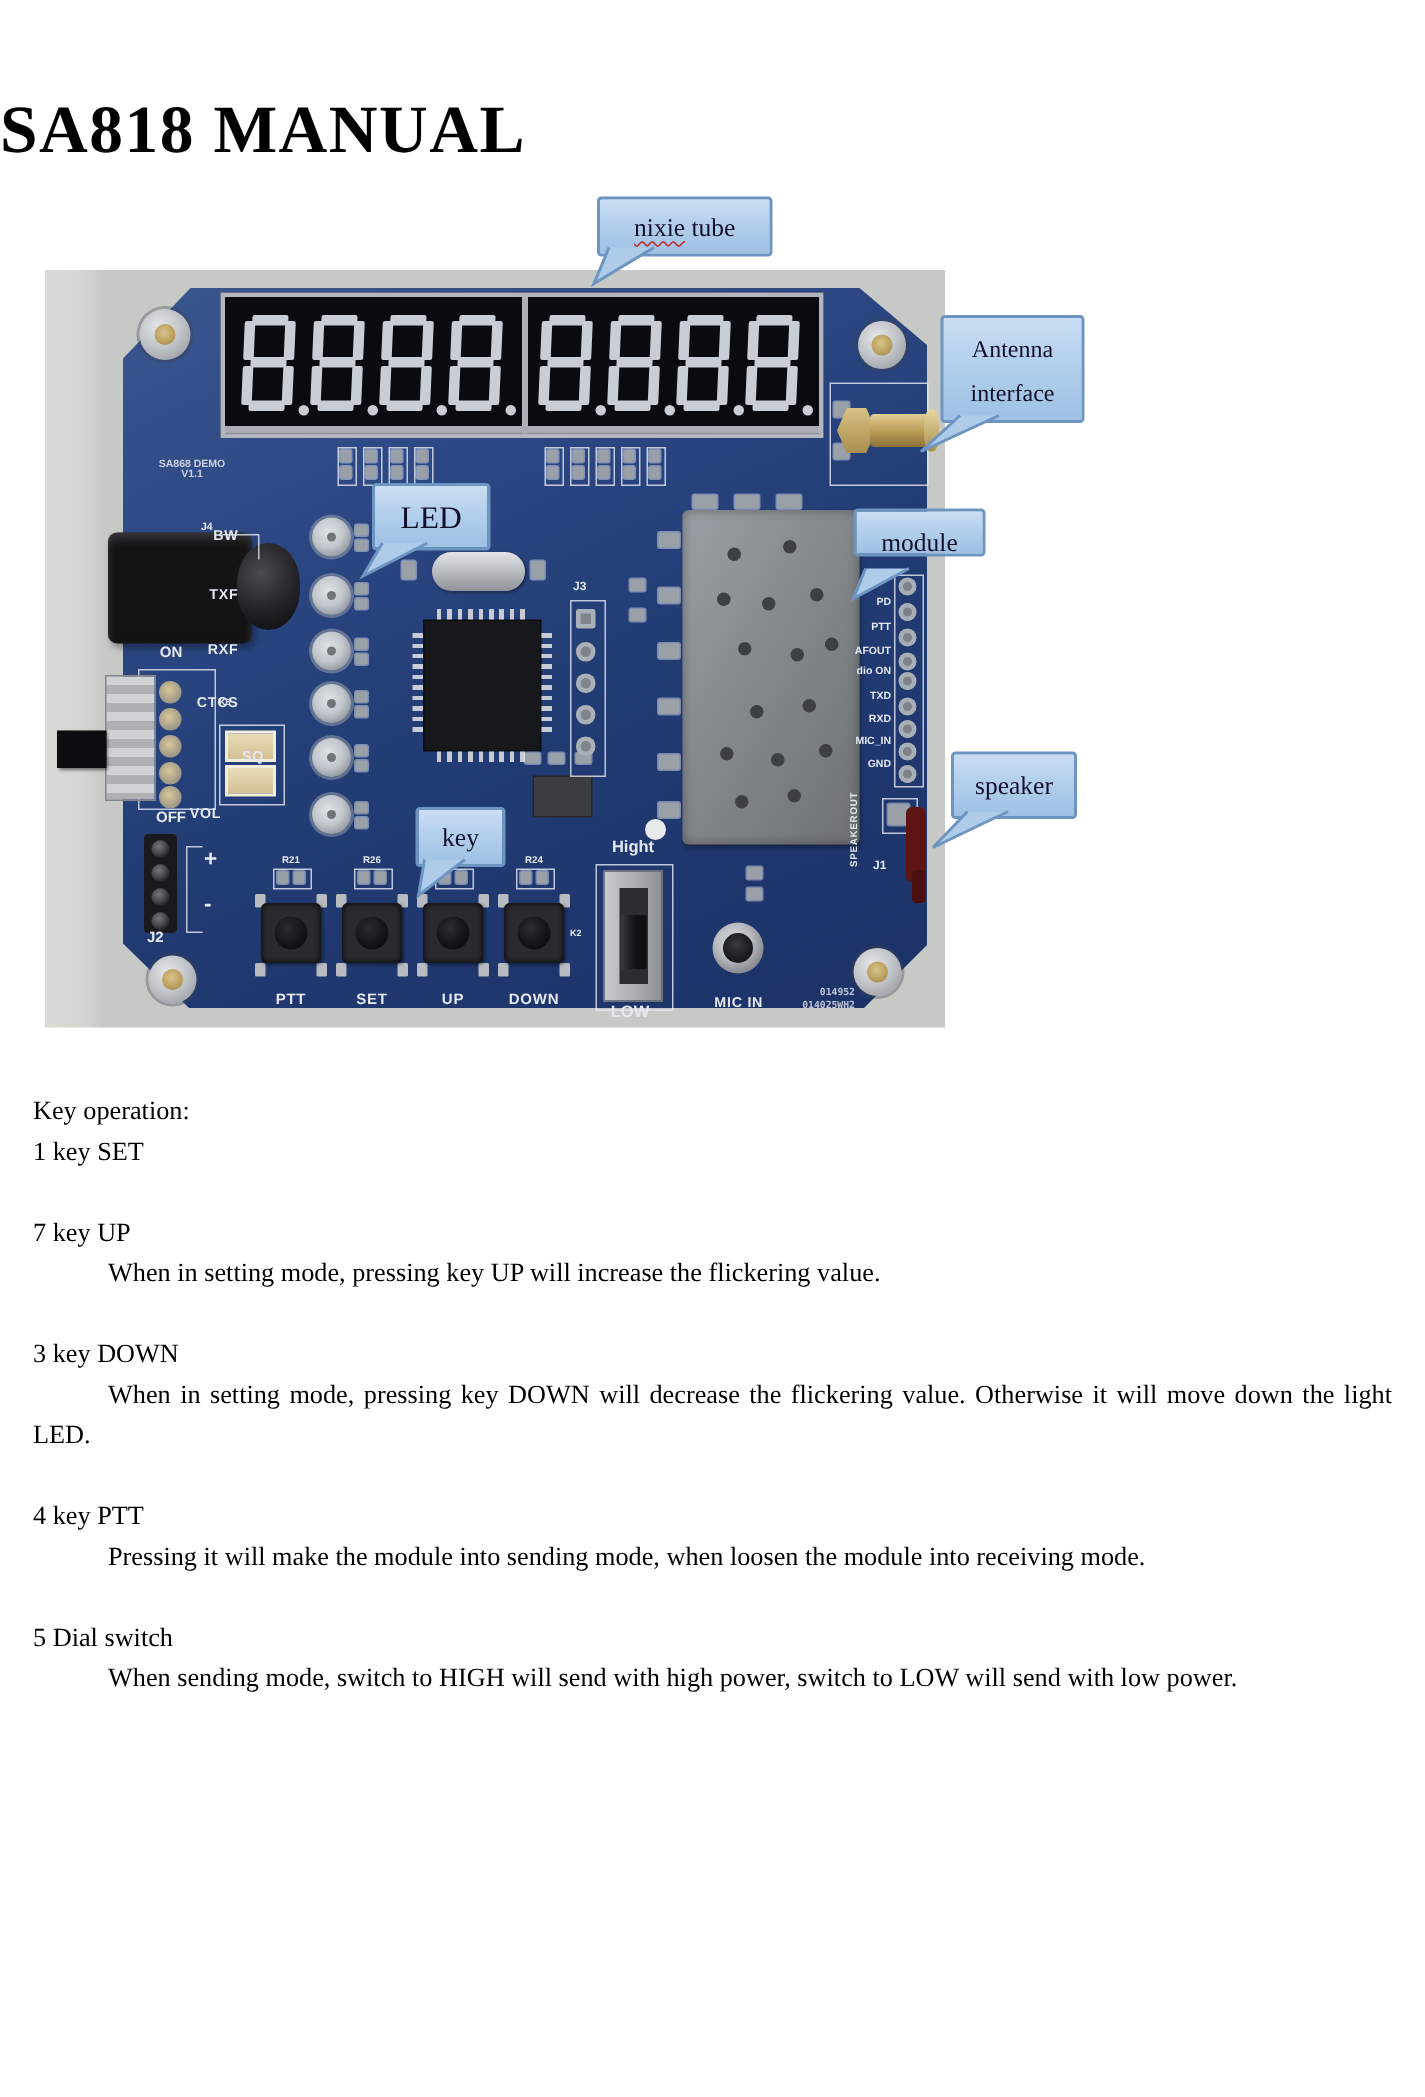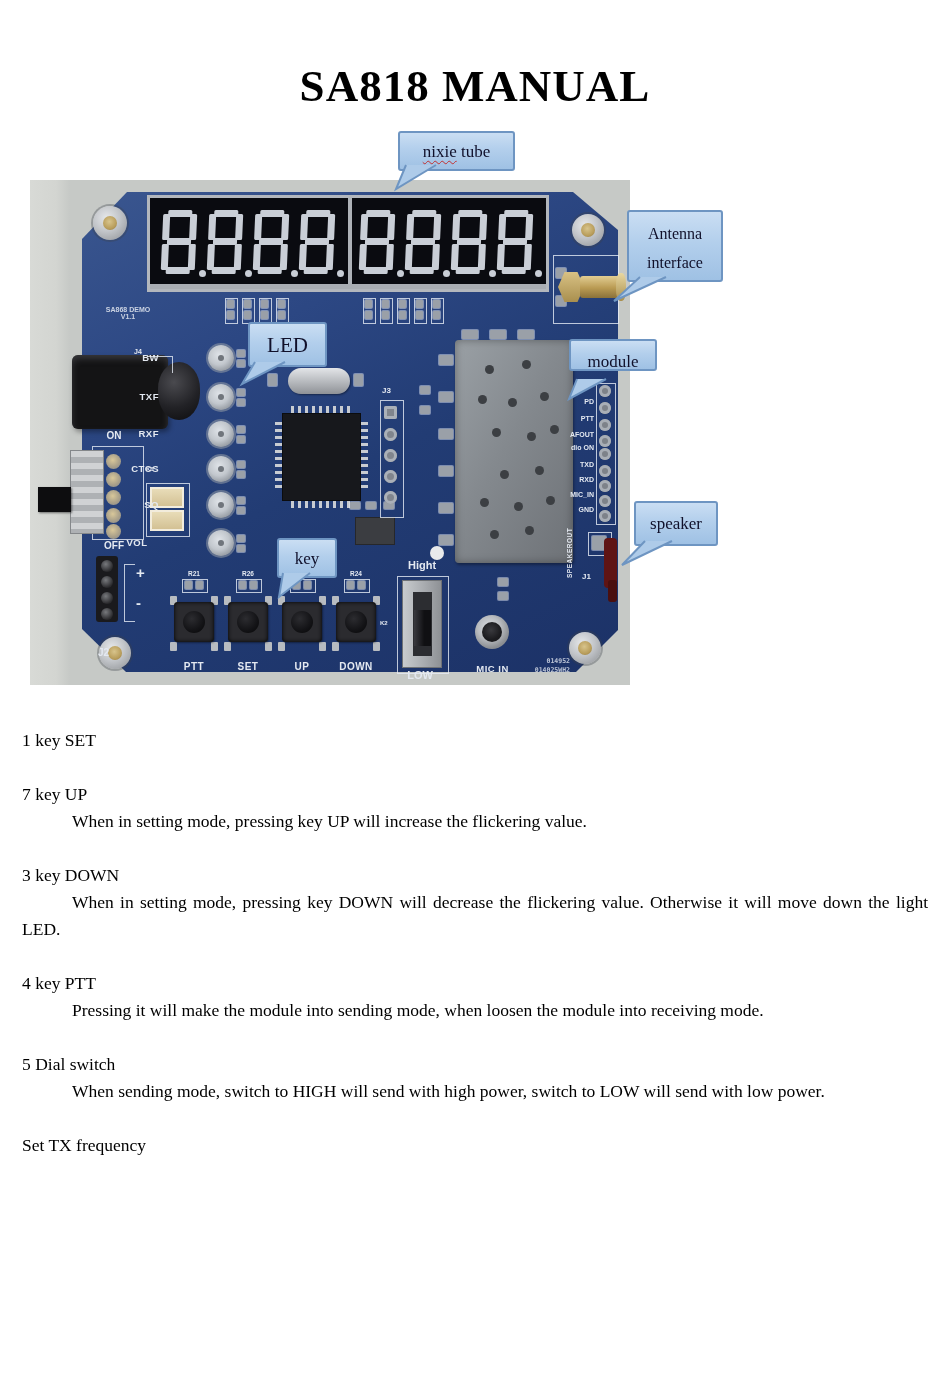--- a/index.html
+++ b/index.html
@@ -1,21 +1,21 @@
 <!DOCTYPE html>
 <html><head>
 <meta charset="utf-8">
 <style>
   html,body{margin:0;padding:0;background:#ffffff;}
   .page{position:relative;width:950px;height:1398px;background:#ffffff;overflow:hidden;
         font-family:"Liberation Serif",serif;color:#000;}
   .abs{position:absolute;}
 
   
-  .title{position:absolute;top:30px;left:0;width:950px;text-align:center;
+  .title{position:absolute;top:30px;left:0;width:950px;text-align:left;
          font-size:45px;font-weight:bold;letter-spacing:1px;font-family:"Liberation Serif",serif;}
 
   
   .photo{position:absolute;left:30px;top:180px;width:600px;height:505px;
          background:linear-gradient(90deg,#d8dad6 0px,#d3d5d1 26px,#c6c9c6 40px,#c6c9c6 100%);}
   .pcb{position:absolute;left:52px;top:12px;width:536px;height:480px;
        background:linear-gradient(155deg,#3a568f 0%,#2c4783 30%,#223c74 55%,#1c3267 100%);
        clip-path:polygon(45px 0,491px 0,536px 38px,536px 438px,494px 480px,44px 480px,0 437px,0 47px);}
 
   
@@ -335,21 +335,21 @@
 
     <div class="silkbox" style="left:116px;top:303px;width:42px;height:52px;"></div>
     <div class="tancap" style="left:120px;top:307px;"></div>
     <div class="tancap" style="left:120px;top:330px;"></div>
 
     <div class="j2pins"></div>
     <div id="j2pins"></div>
     <div class="silkbox" style="left:94px;top:384px;width:10px;height:56px;border-right:none;"></div>
     <div class="silk" style="left:106px;top:384px;font-size:15px;">+</div>
     <div class="silk" style="left:106px;top:414px;font-size:15px;">-</div>
-    <div class="silk" style="left:68px;top:467px;font-size:10px;">J2</div>
+    <div class="silk" style="left:68px;top:440px;font-size:10px;">J2</div>
 
     <div id="buttons"></div>
 
     <div class="silk" style="left:366px;top:379px;width:52px;text-align:center;font-size:11px;">Hight</div>
     <div class="silkbox" style="left:367px;top:396px;width:50px;height:96px;"></div>
     <div class="slideswitch">
       <div class="slideslot"></div>
       <div class="slideknob" style="left:11px;top:29px;"></div>
     </div>
     <div class="silk" style="left:364px;top:489px;width:52px;text-align:center;font-size:11px;">LOW</div>
@@ -371,21 +371,21 @@
       <div class="pad" style="left: 207px; top: 209px; width: 8px; height: 7px;"></div>
       <div class="pad" style="left: 207px; top: 219px; width: 8px; height: 7px;"></div>
       <div class="silk" style="left: 85px; top: 248px; width: 44px; text-align: right; font-size: 9.5px; letter-spacing: 0.5px;">RXF</div>
       <div class="led" style="left: 178px; top: 241px;"></div>
       <div class="pad" style="left: 207px; top: 246px; width: 8px; height: 7px;"></div>
       <div class="pad" style="left: 207px; top: 256px; width: 8px; height: 7px;"></div>
       <div class="silk" style="left: 85px; top: 283px; width: 44px; text-align: right; font-size: 9.5px; letter-spacing: 0.5px;">CTCS</div>
       <div class="led" style="left: 178px; top: 276px;"></div>
       <div class="pad" style="left: 207px; top: 281px; width: 8px; height: 7px;"></div>
       <div class="pad" style="left: 207px; top: 291px; width: 8px; height: 7px;"></div>
-      <div class="silk" style="left: 85px; top: 319px; width: 44px; text-align: right; font-size: 9.5px; letter-spacing: 0.5px;">SQ</div>
+      <div class="silk" style="left: 102px; top: 319px; width: 44px; text-align: right; font-size: 9.5px; letter-spacing: 0.5px;">SQ</div>
       <div class="led" style="left: 178px; top: 312px;"></div>
       <div class="pad" style="left: 207px; top: 317px; width: 8px; height: 7px;"></div>
       <div class="pad" style="left: 207px; top: 327px; width: 8px; height: 7px;"></div>
       <div class="silk" style="left: 85px; top: 357px; width: 44px; text-align: center; font-size: 9.5px; letter-spacing: 0.5px;">VOL</div>
       <div class="led" style="left: 178px; top: 350px;"></div>
       <div class="pad" style="left: 207px; top: 355px; width: 8px; height: 7px;"></div>
       <div class="pad" style="left: 207px; top: 365px; width: 8px; height: 7px;"></div>
       <div class="pad" style="left: 354px; top: 226px; width: 13px; height: 13px; border-radius: 2px; background: rgb(128, 133, 141); box-shadow: rgb(170, 176, 184) 0px 0px 0px 3px inset;"></div>
       <div class="pad" style="left: 354px; top: 248px; width: 13px; height: 13px; border-radius: 50%; background: rgb(128, 133, 141); box-shadow: rgb(170, 176, 184) 0px 0px 0px 3px inset;"></div>
       <div class="pad" style="left: 354px; top: 269px; width: 13px; height: 13px; border-radius: 50%; background: rgb(128, 133, 141); box-shadow: rgb(170, 176, 184) 0px 0px 0px 3px inset;"></div>
@@ -514,32 +514,32 @@
   </svg>
   <div class="bubble" style="left:634px;top:501px;width:84px;height:45px;line-height:42px;font-size:17px;">speaker</div>
 
   <svg class="tail" style="left:272px;top:571px;" width="44" height="30">
     <polygon points="11,2 38,2 7,26" fill="#aecbe9"></polygon>
       <polyline points="11,2 7,26 38,2" fill="none" stroke="#6e95c2" stroke-width="2"></polyline>
   </svg>
   <div class="bubble" style="left:277px;top:538px;width:60px;height:40px;line-height:37px;font-size:17px;">key</div>
 
   <div class="body-text">
+    <div class="hline">Key operation:</div>
     <div id="sections">
         <div class="hline">1 key SET</div>
         <div class="gap"></div>
         <div class="hline">7 key UP</div>
         <p>When in setting mode, pressing key UP will increase the flickering value.</p>
         <div class="gap"></div>
         <div class="hline">3 key DOWN</div>
         <p>When in setting mode, pressing key DOWN will decrease the flickering value. Otherwise it will move down the light LED.</p>
         <div class="gap"></div>
         <div class="hline">4 key PTT</div>
         <p>Pressing it will make the module into sending mode, when loosen the module into receiving mode.</p>
         <div class="gap"></div>
         <div class="hline">5 Dial switch</div>
         <p>When sending mode, switch to HIGH will send with high power, switch to LOW will send with low power.</p>
         <div class="gap"></div>
-        <div class="hline">Set TX frequency</div>
       </div>
   </div>
 
 </div>
 
 </body></html>

